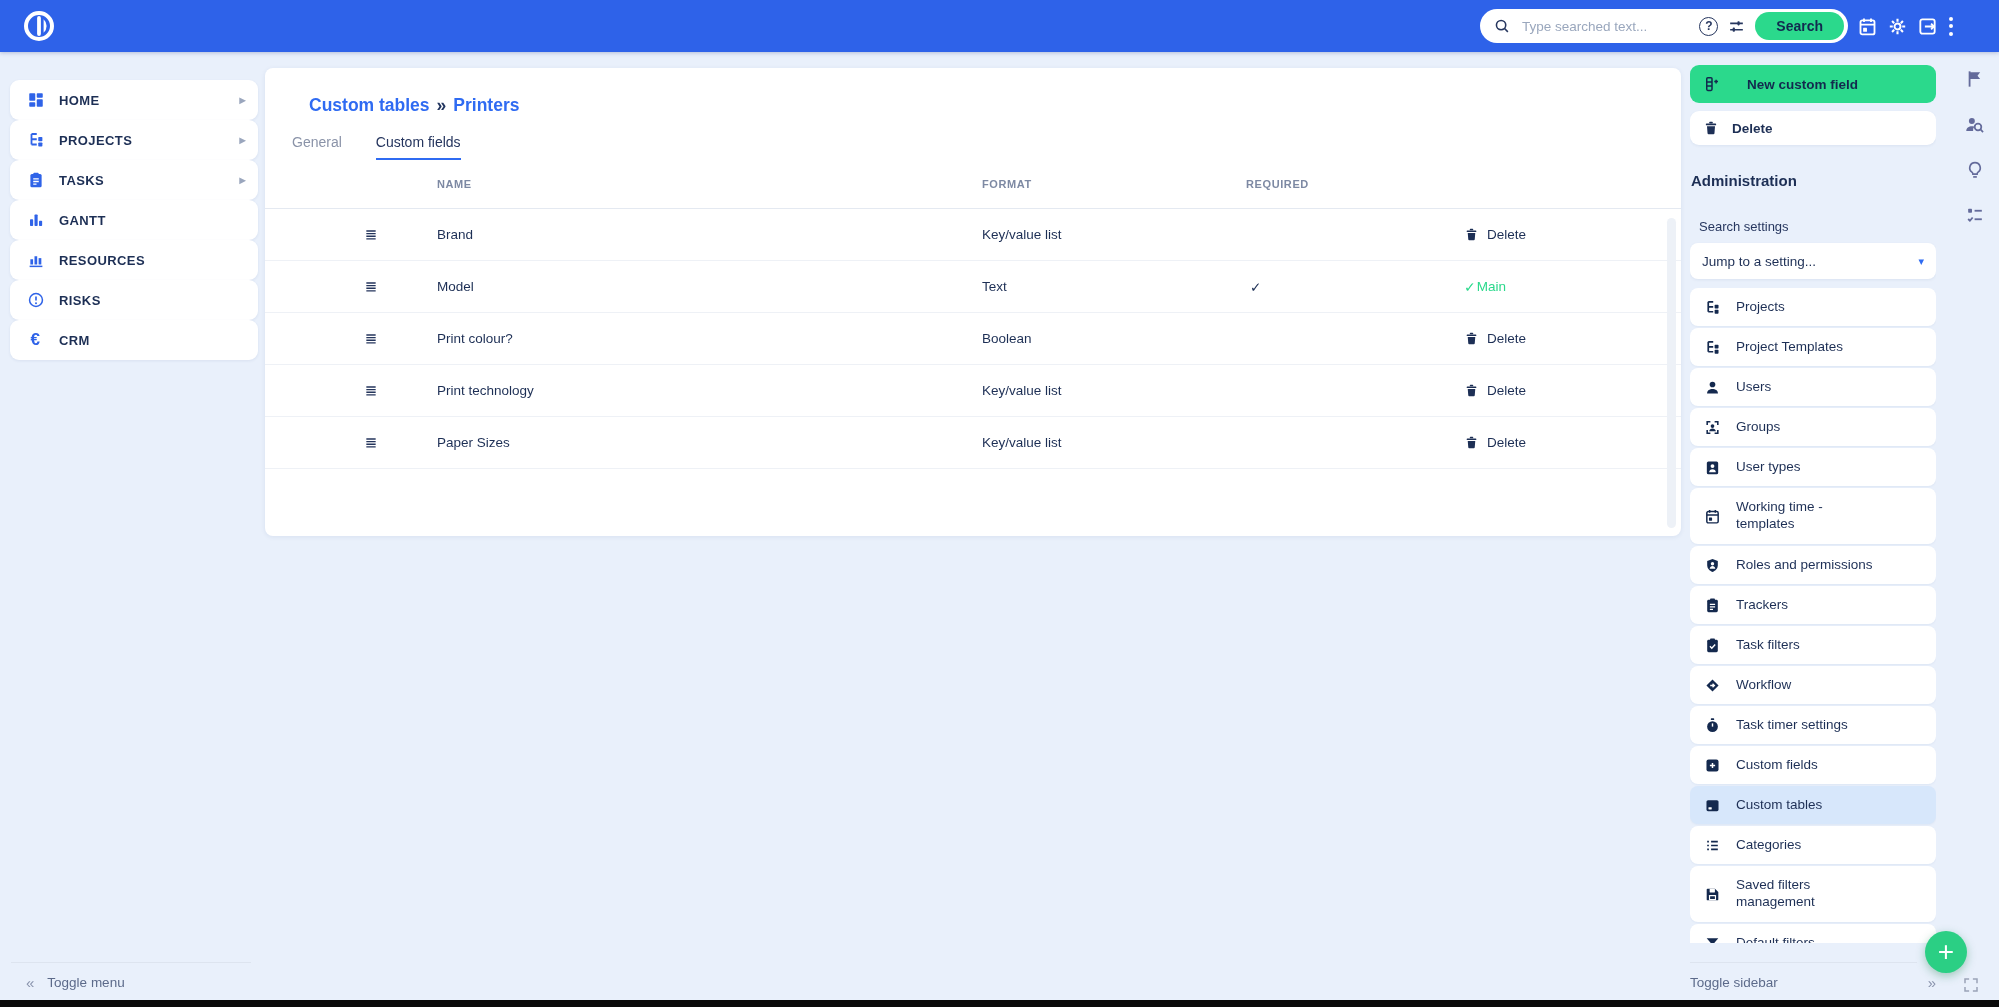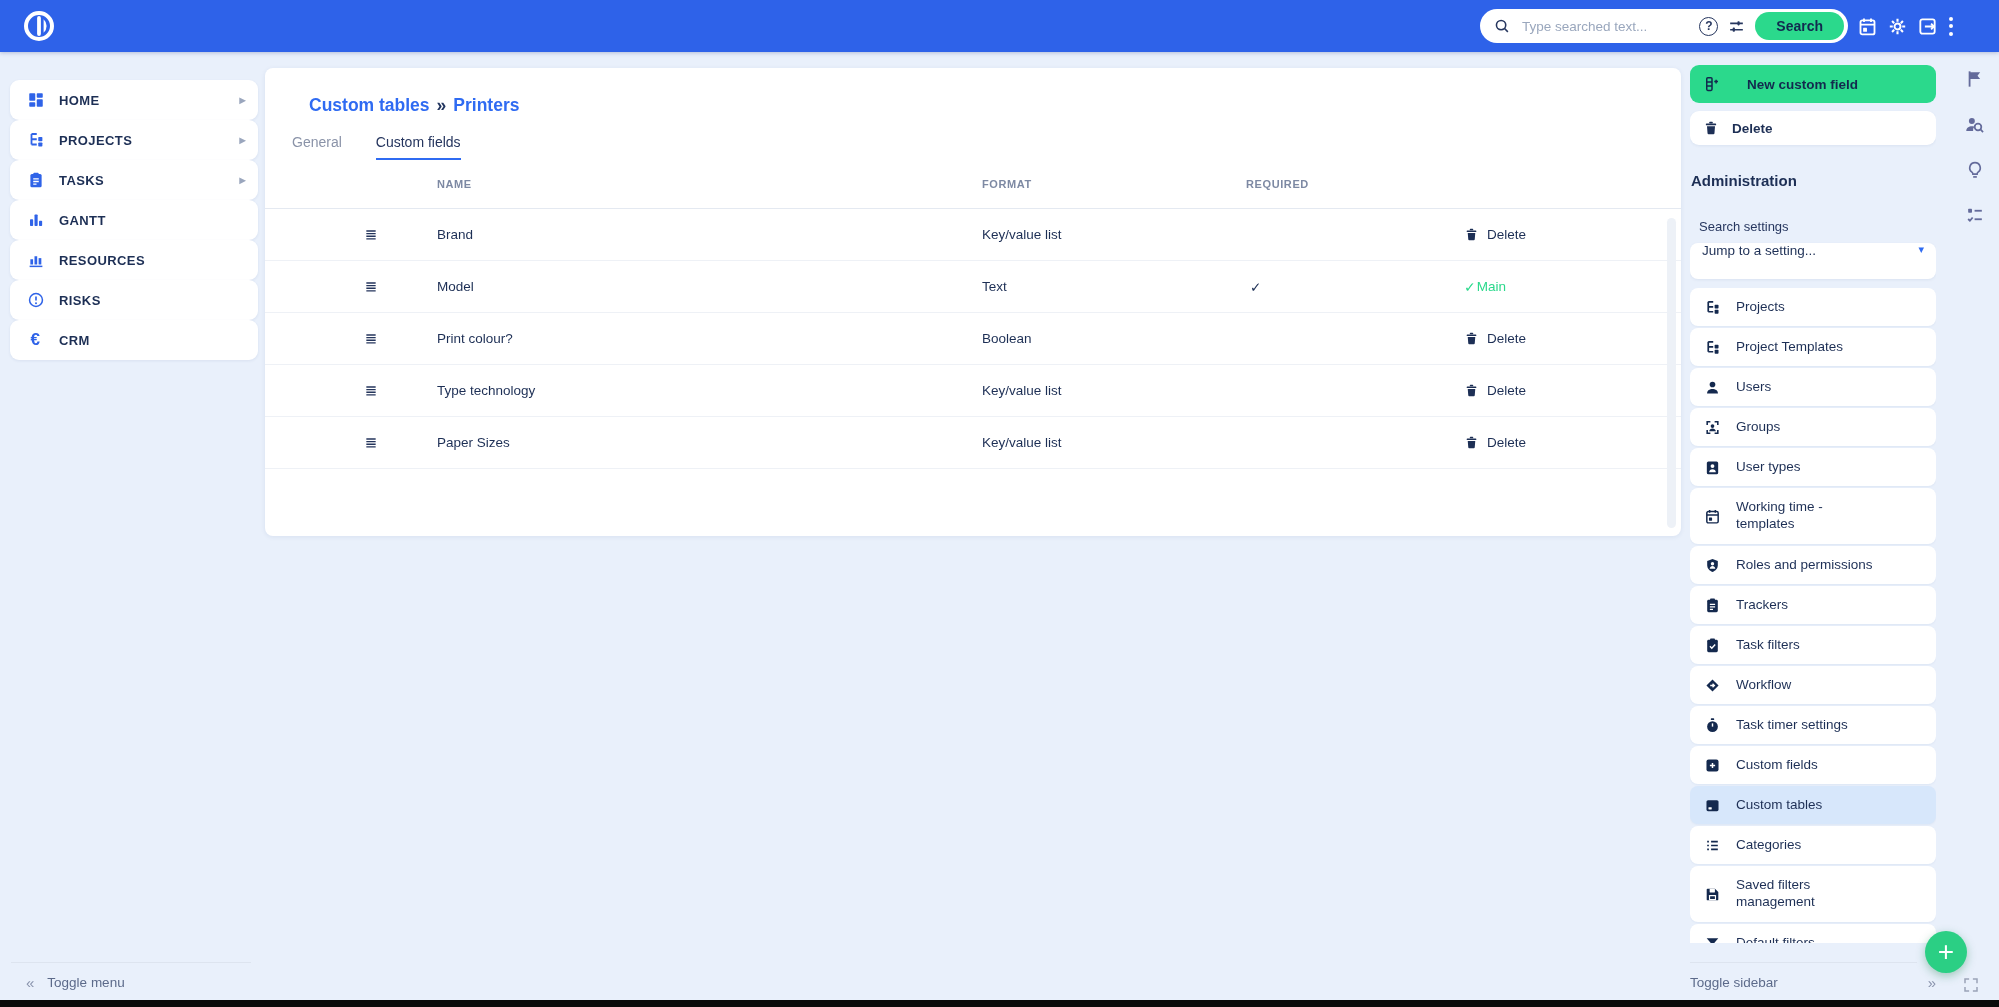--- a/index.html
+++ b/index.html
@@ -58,21 +58,21 @@
   
   .right-sb{position:absolute;left:1690px;top:65px;width:246px;height:878px;overflow:hidden;
             display:flex;flex-direction:column;box-sizing:border-box}
   .btn-green{height:38px;background:#2bd98c;border-radius:9px;display:flex;align-items:center;
              padding:0 13px;gap:26px;font-size:13.5px;font-weight:700;color:#13294e;cursor:pointer;flex:none}
   .btn-white{height:34px;background:#fff;border-radius:9px;display:flex;align-items:center;
              padding:0 13px;gap:13px;font-size:13.5px;font-weight:700;color:#1d2f55;cursor:pointer;
              margin-top:8px;box-shadow:0 1px 3px rgba(25,50,120,.07);flex:none}
   .rs-head{margin:27px 0 0 1px;font-size:15px;font-weight:800;color:#1d2f55}
   .rs-label{margin:30px 0 0 9px;font-size:13px;color:#27375f}
-  .rs-select{margin-top:9px;height:36px;background:#fff;border-radius:8px;display:flex;align-items:flex-start;
+  .rs-select{margin-top:9px;height:36px;background:#fff;border-radius:8px;display:flex;align-items:center;
              justify-content:space-between;padding:0 12px;font-size:13.5px;color:#1d2f55;cursor:pointer;
              box-shadow:0 1px 3px rgba(25,50,120,.07);flex:none}
   .rs-select .caret{color:#2f6bf2;font-size:11px}
   .rs-list{margin-top:9px;display:flex;flex-direction:column;gap:2px}
   .rs-item{background:#fff;border-radius:8px;min-height:38px;display:flex;align-items:center;
            padding:0 10px 0 13px;gap:14px;font-size:13.5px;color:#1d2f55;cursor:pointer;
            box-shadow:0 1px 2px rgba(25,50,120,.05);flex:none}
   .rs-item .ic{width:19px;color:#14294e}
   .rs-item.active{background:#d7e7fb}
   .rs-item.two-line{min-height:56px}
@@ -436,21 +436,21 @@
         <span>Delete</span>
       </span>
     </div>
 
     <div class="trow">
       <span class="ic drag">
           <svg width="14" height="14" viewBox="0 0 24 24" fill="currentColor">
             <use href="#i-drag"></use>
           </svg>
         </span>
-      <span>Type technology</span>
+      <span>Print technology</span>
       <span>Key/value list</span>
       <span class="cell-req"></span>
       <span class="action">
         <span class="ic">
             <svg width="15" height="15" viewBox="0 0 24 24" fill="currentColor">
               <use href="#i-trash"></use>
             </svg>
           </span>
         <span>Delete</span>
       </span>

